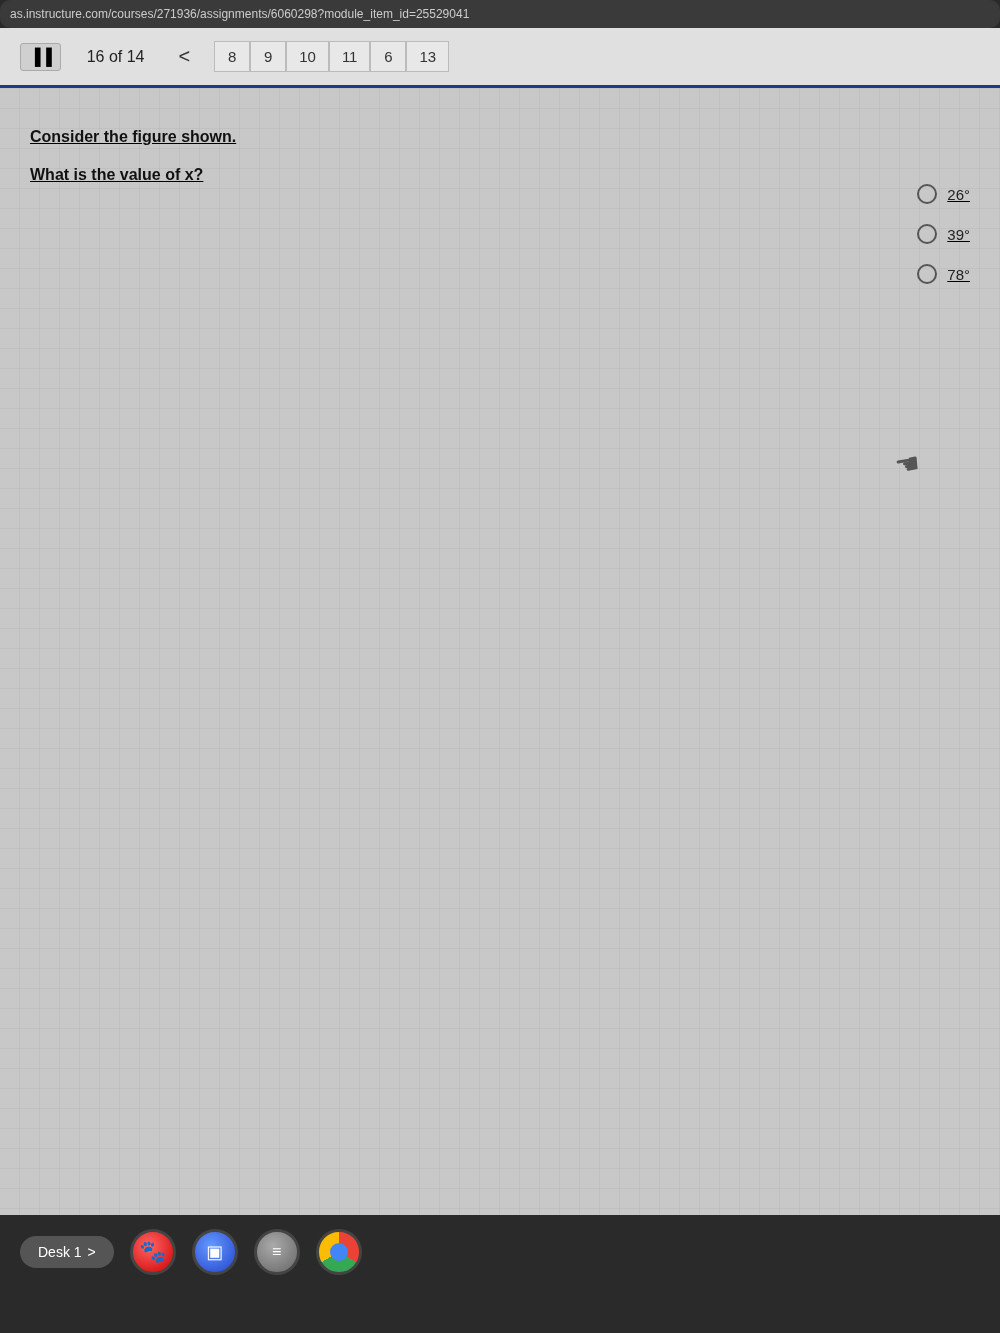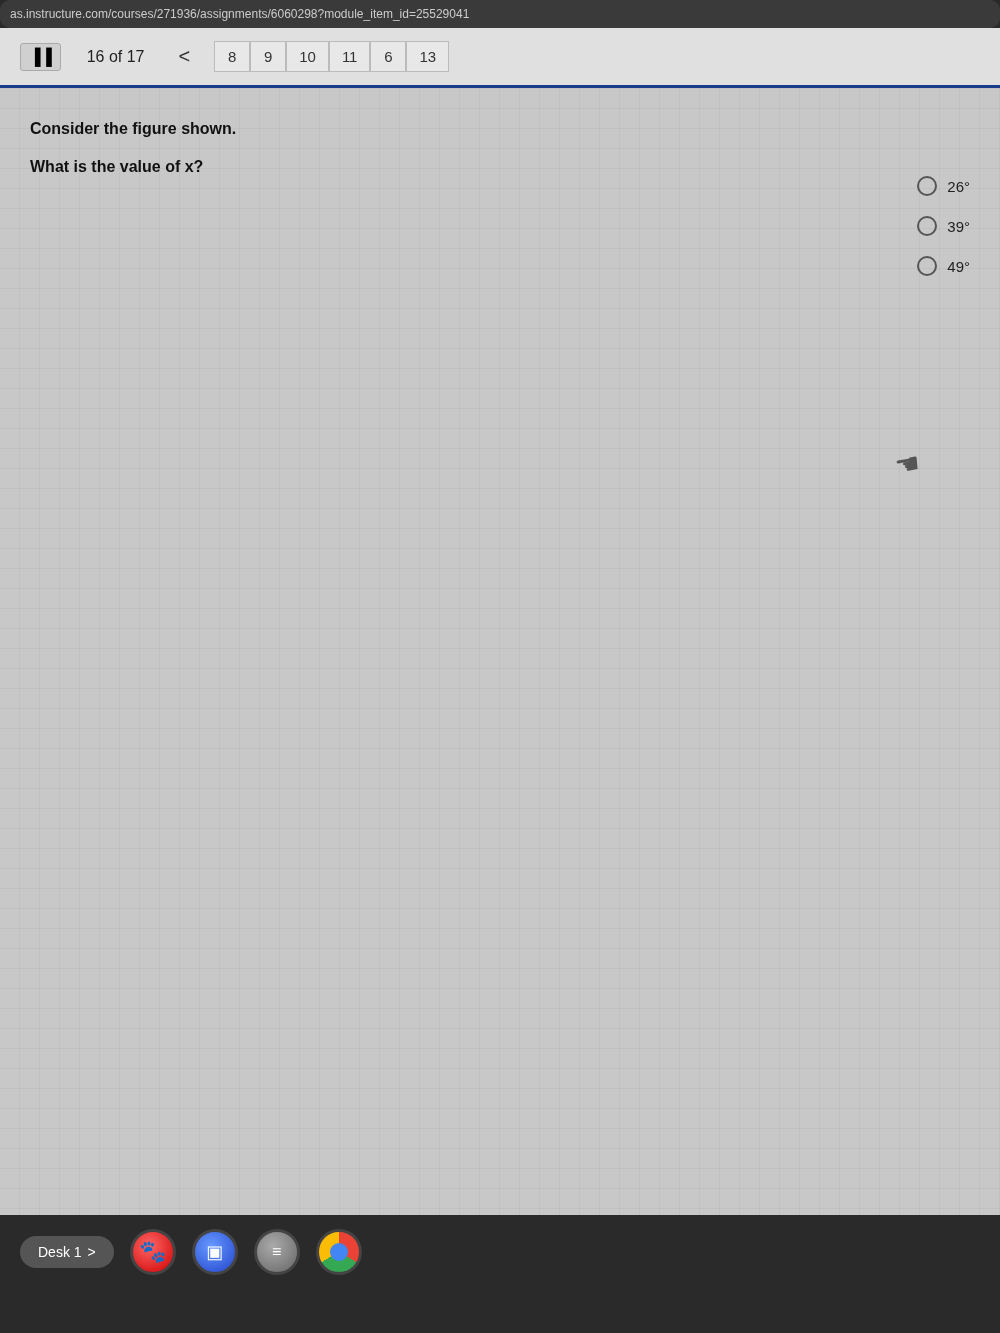--- a/index.html
+++ b/index.html
@@ -85,22 +85,23 @@
       font-size: 15px;
       cursor: pointer;
       background: #e8e8e8;
       color: #333;
       min-width: 36px;
       text-align: center;
     }
 
     
     .question-area {
-      padding: 32px 30px;
-      position: relative;
+      padding: 40px 30px;
+      position: relative;
+      text-decoration: underline;
     }
 
     .question-instruction {
       font-size: 16px;
       font-weight: bold;
       color: #111;
       margin-bottom: 20px;
     }
 
     
@@ -251,21 +252,21 @@
 </div>
 
 <div class="main-content">
 
   <div class="nav-toolbar">
 
     <button class="nav-pause-btn">
       <span>▐▐</span>
     </button>
 
-    <span class="nav-counter">16 of 17</span>
+    <span class="nav-counter">16 of 14</span>
 
     <button class="nav-prev-btn">&lt;</button>
 
     <div class="nav-page-numbers">
       <div class="page-num">8</div>
       <div class="page-num">9</div>
       <div class="page-num">10</div>
       <div class="page-num">11</div>
       <div class="page-num">6</div>
       <div class="page-num">13</div>
@@ -283,21 +284,21 @@
       <label class="answer-choice">
         <div class="radio-circle"></div>
         <span class="answer-text">26°</span>
       </label>
       <label class="answer-choice">
         <div class="radio-circle"></div>
         <span class="answer-text">39°</span>
       </label>
       <label class="answer-choice">
         <div class="radio-circle"></div>
-        <span class="answer-text">49°</span>
+        <span class="answer-text">78°</span>
       </label>
     </div>
   </div>
 
   <div class="cursor-hand">☚</div>
 
   <div class="taskbar">
     <button class="desk-btn">
       <span>Desk 1</span>
       <span>&gt;</span>

